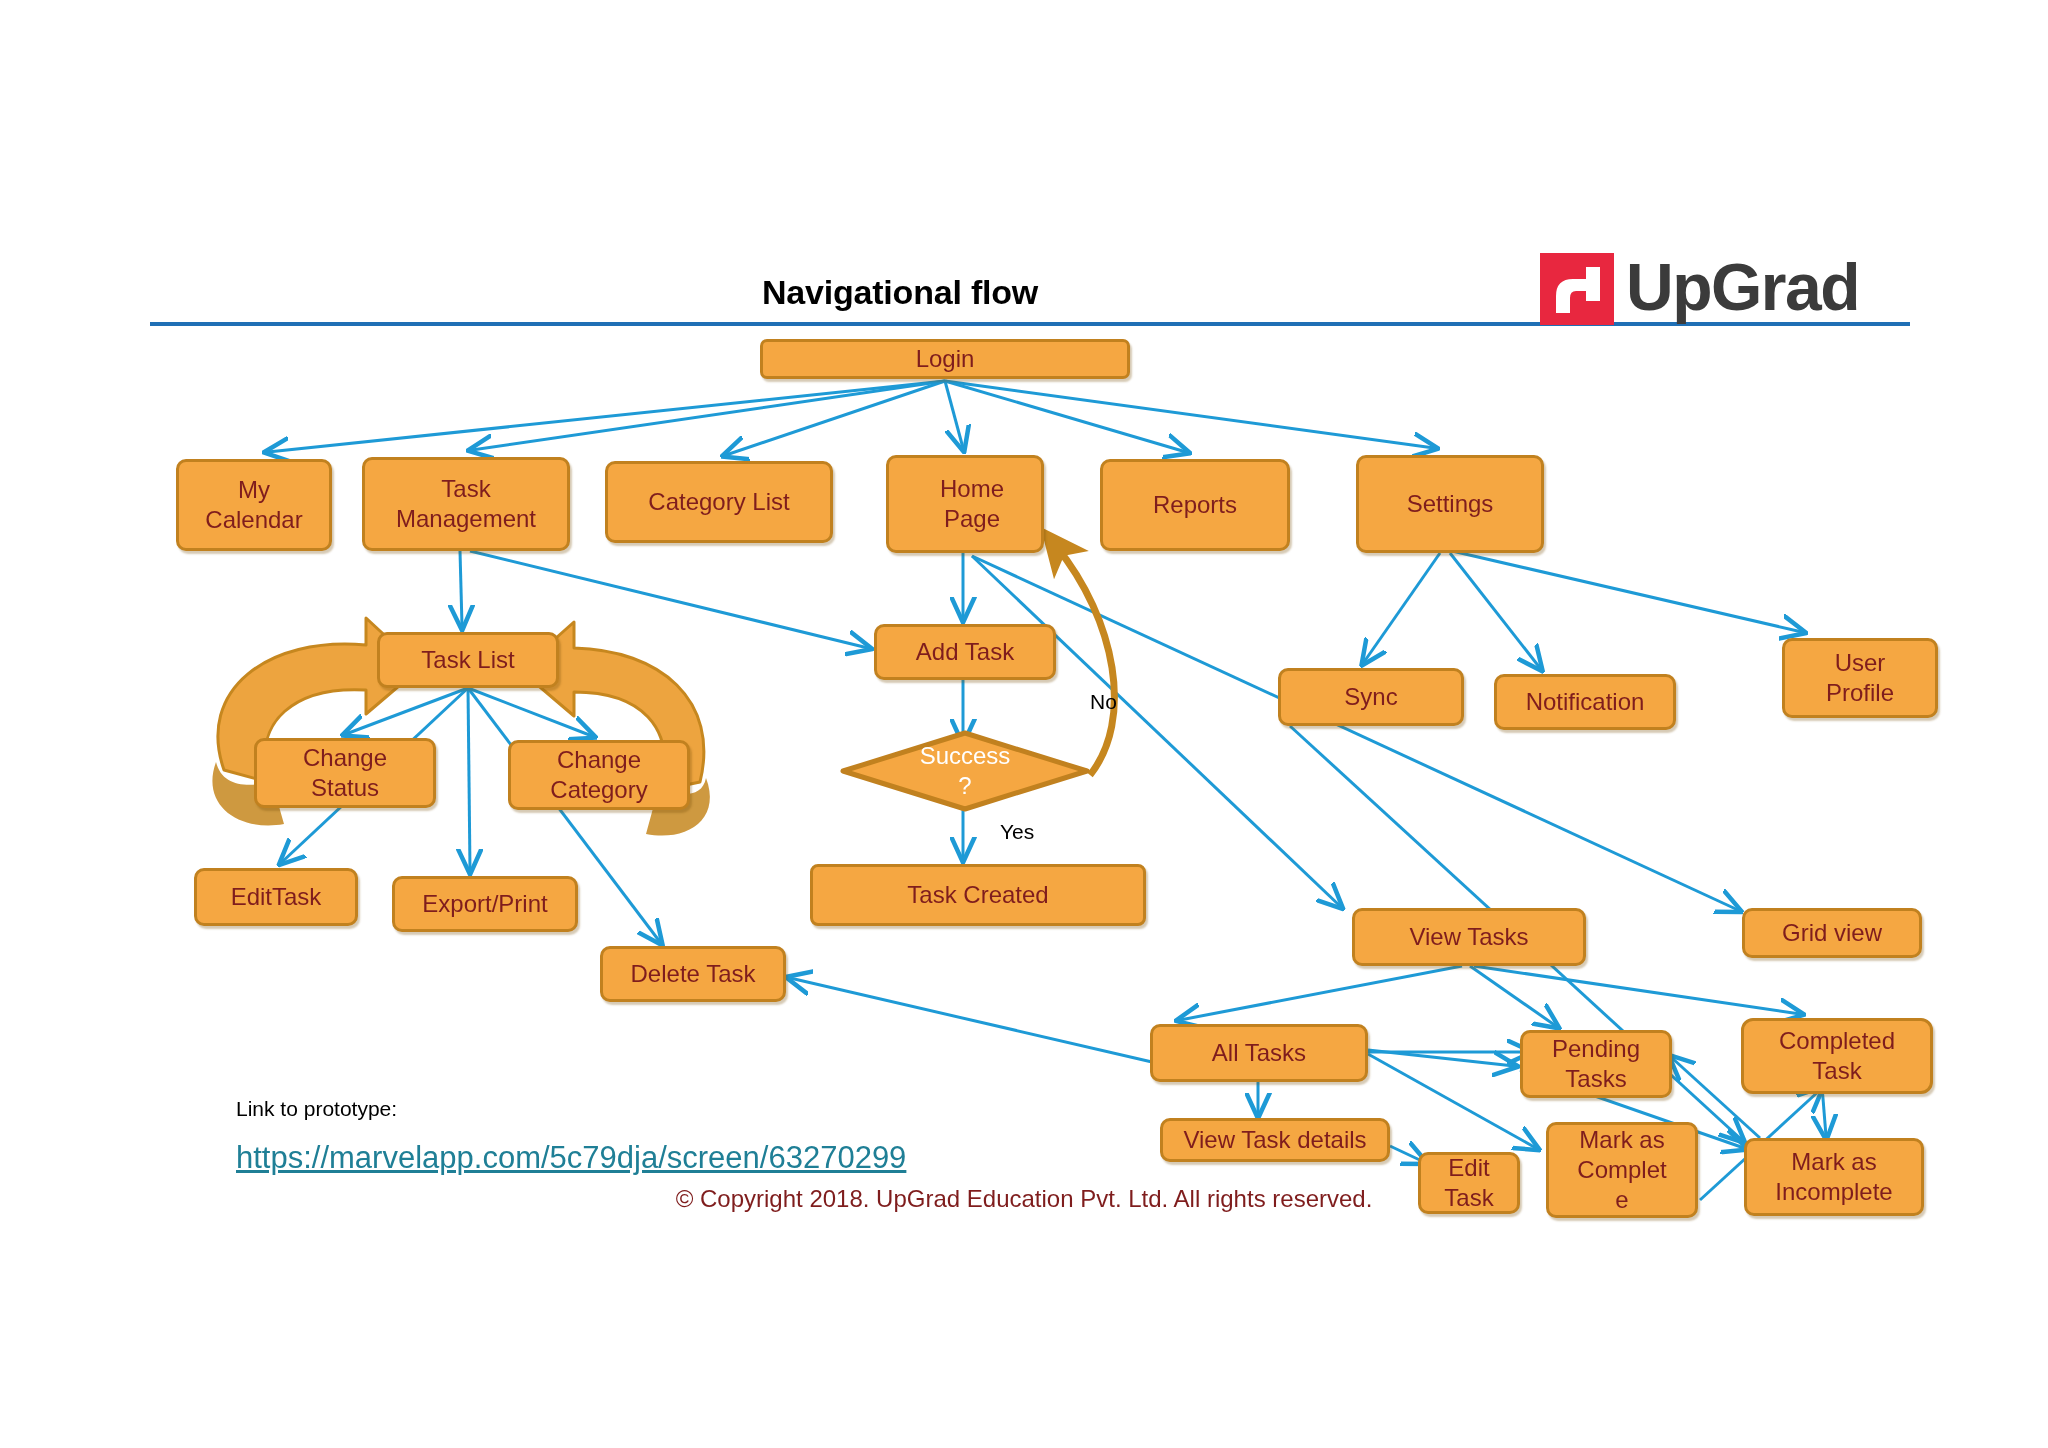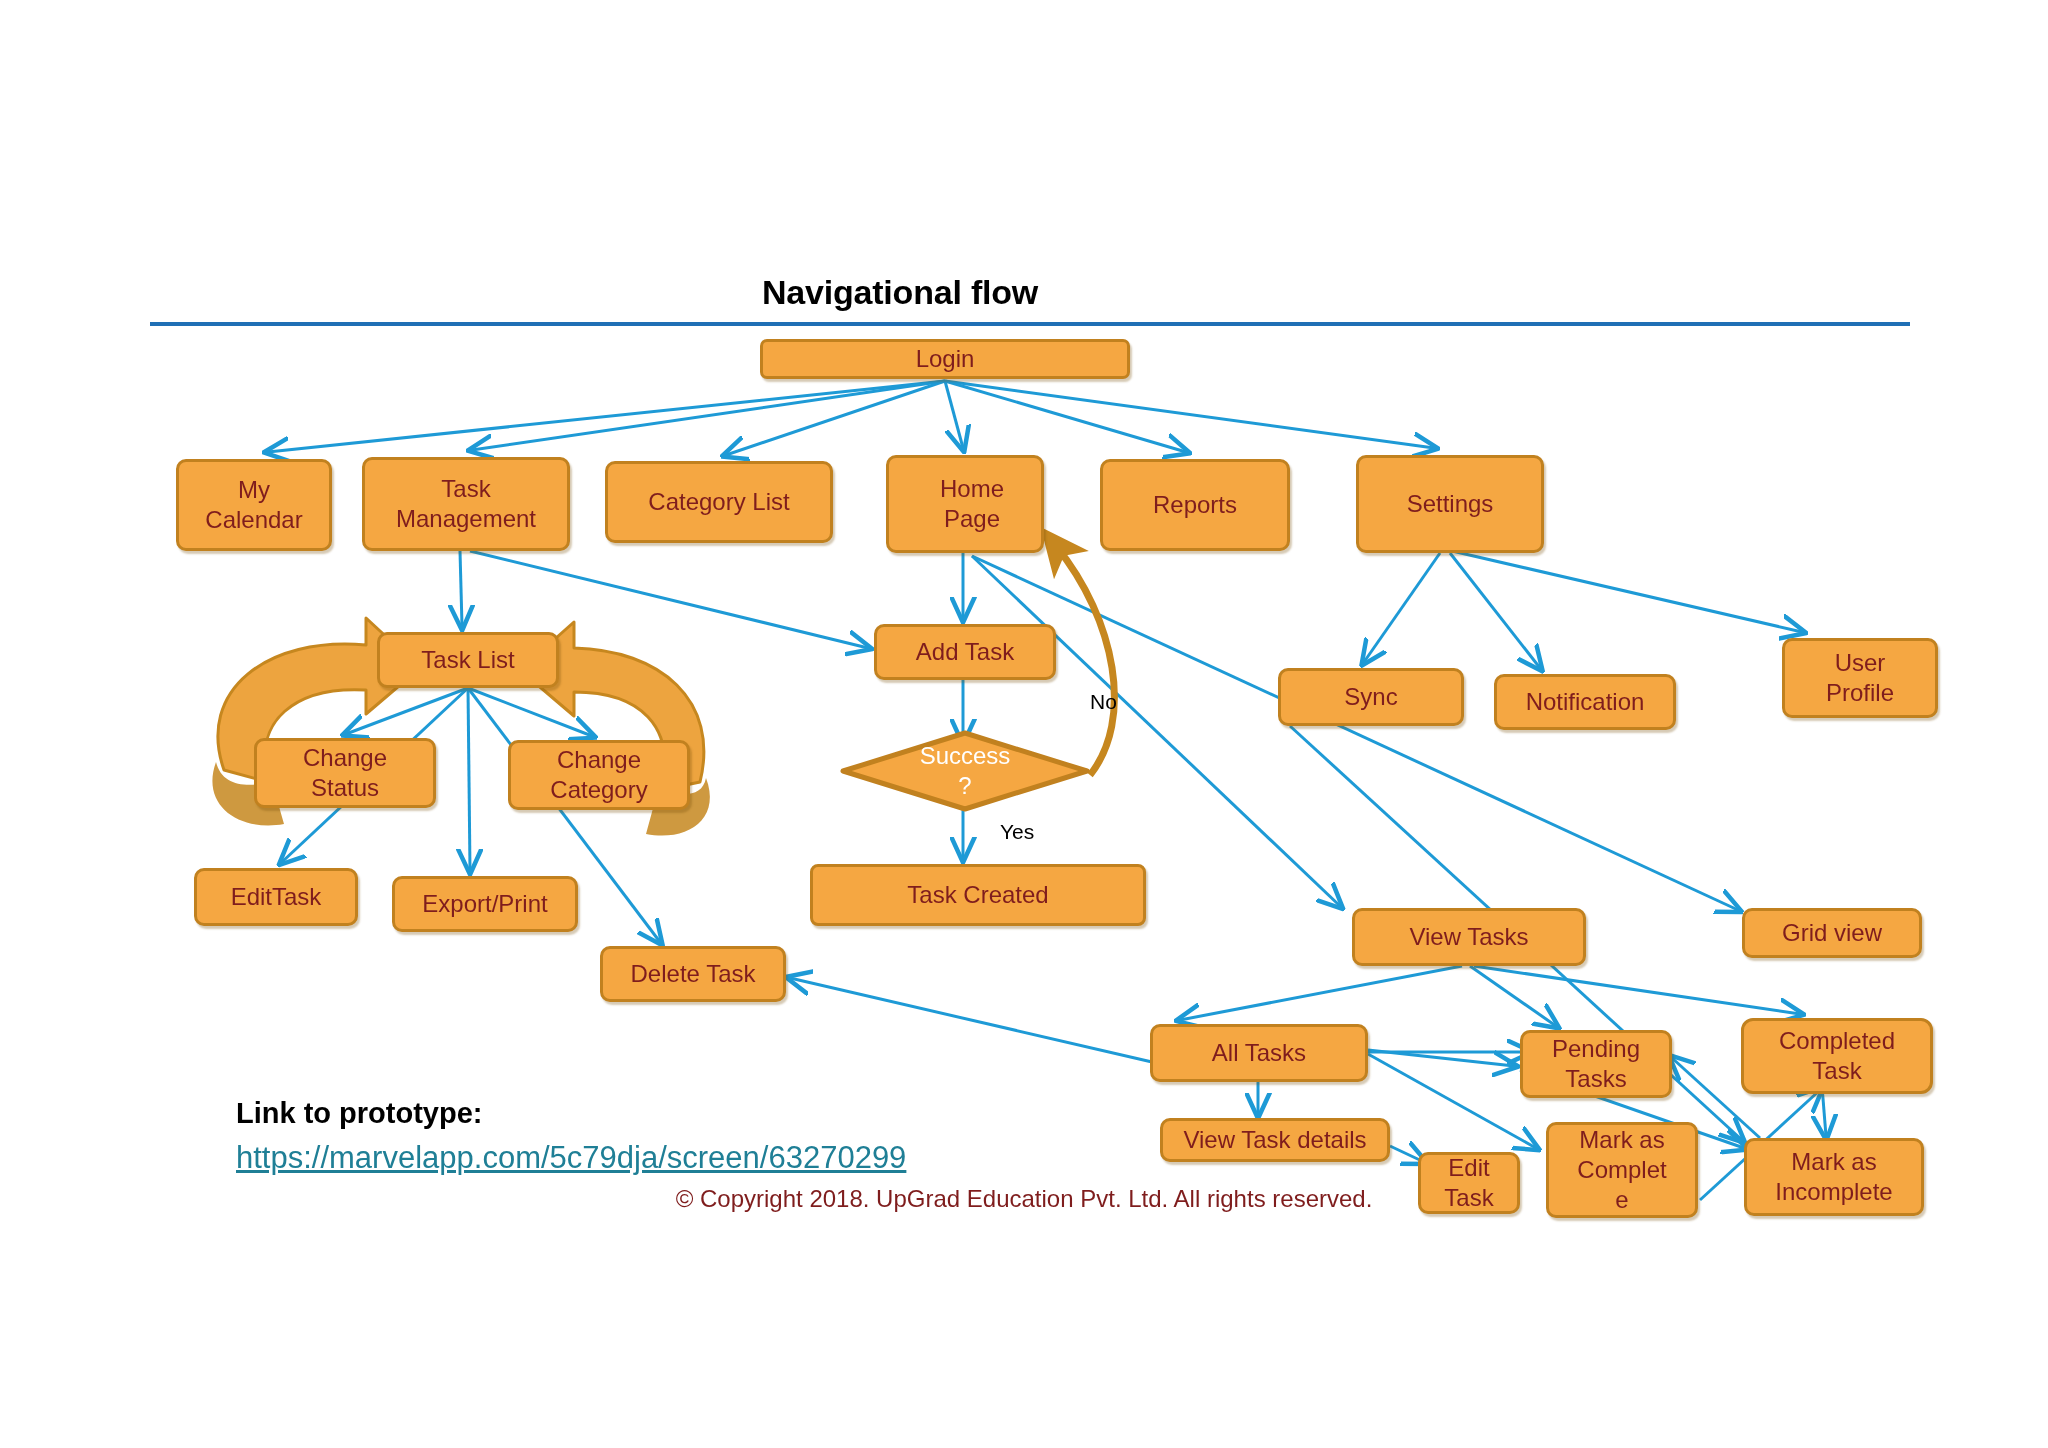--- a/index.html
+++ b/index.html
@@ -127,24 +127,23 @@
     font-size: 21px;
     color: #000000;
     white-space: nowrap;
   }
 
   
   #link-caption {
     position: absolute;
     left: 236px;
     top: 1097px;
-    font-size: 29px;
+    font-size: 21px;
     color: #000000;
     white-space: nowrap;
-    font-weight: bold;
   }
   #prototype-link {
     position: absolute;
     left: 236px;
     top: 1140px;
     font-size: 31px;
     color: #1f7f96;
     white-space: nowrap;
   }
   #copyright {
@@ -159,20 +158,27 @@
   }
 </style>
 </head>
 <body>
 
 <div id="stage">
 
   <div id="page-title">Navigational flow</div>
   <div id="header-rule"></div>
 
+  <div id="logo">
+    <svg id="logo-mark" viewBox="0 0 74 72">
+      <rect x="0" y="0" width="74" height="72" fill="#e8273f"></rect>
+      <path d="M16 60 L16 43 Q16 26 33 26 L46 26 L46 14 L60 14 L60 48 L46 48 L46 38 L36 38 Q30 38 30 45 L30 60 Z" fill="#ffffff"></path>
+    </svg>
+    <div id="logo-word">UpGrad</div>
+  </div>
 
   <svg id="edges" viewBox="0 0 2048 1448">
     <defs>
       <marker id="ah" markerWidth="9" markerHeight="9" refX="7" refY="4.5" orient="auto" markerUnits="strokeWidth">
         <path d="M0,0.6 L8.5,4.5 L0,8.4" fill="none" stroke="#1e9ad6" stroke-width="1.5" stroke-linecap="round" stroke-linejoin="round"></path>
       </marker>
       <marker id="ah-brown" markerWidth="8" markerHeight="8" refX="4" refY="4" orient="auto" markerUnits="strokeWidth">
         <path d="M0.5,0.8 L7.5,4 L0.5,7.2 L2.2,4 Z" fill="#c6871f"></path>
       </marker>
     </defs>

